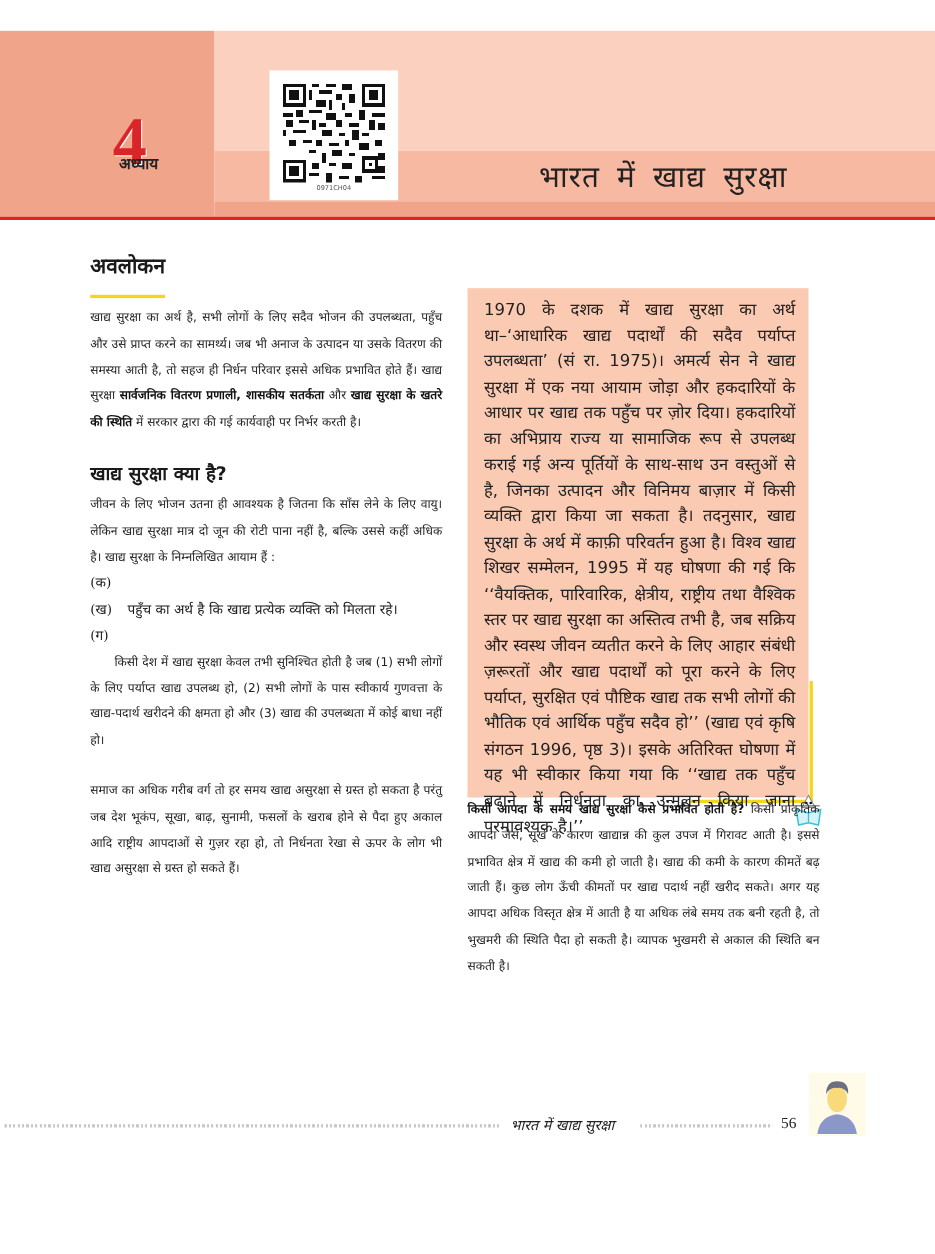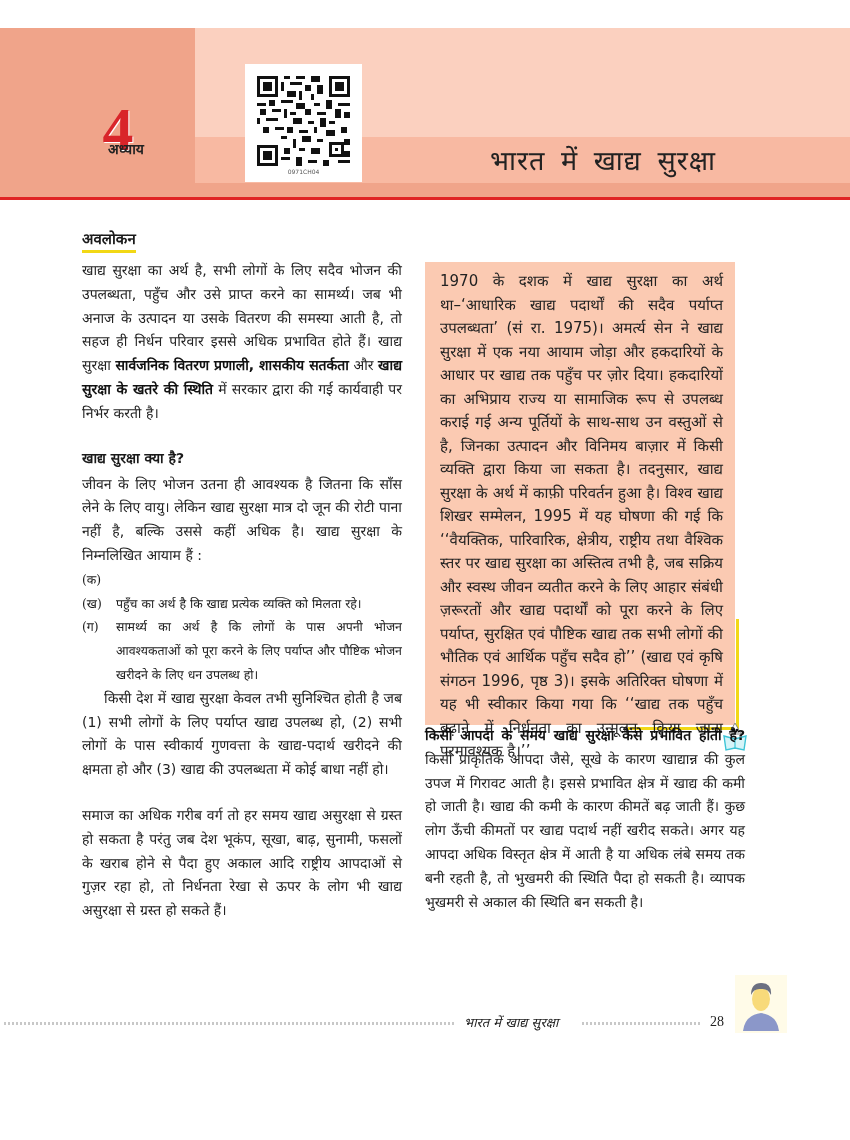--- a/index.html
+++ b/index.html
@@ -17,23 +17,23 @@
   .chapter-word { position:absolute; left:96px; top:111px; width:60px; text-align:center;
       font-family:"DejaVu Sans", sans-serif; font-weight:bold; font-size:14px; color:#222; }
   .qr-box { position:absolute; left:245px; top:36px; width:117px; height:118px; background:#fff; }
   .qr-svg { position:absolute; left:12px; top:12px; width:93px; height:90px; }
   .qr-code { position:absolute; left:0; top:104px; width:117px; text-align:center;
       font-family:"DejaVu Sans", sans-serif; font-size:6px; color:#555; }
   .chapter-title { position:absolute; left:490px; top:113px; font-family:"DejaVu Sans", sans-serif;
       font-size:27px; color:#222; letter-spacing:1px; word-spacing:6px; }
 
   .col-left { position:absolute; left:82px; top:228px; width:320px; }
-  .sec-title { font-family:"DejaVu Sans", sans-serif; font-weight:bold; font-size:14px; margin:0 0 6px 0; color:#1a1a1a; }
-  .overview-title { font-size:15px; display:inline-block; padding-bottom:2px; border-bottom:3px solid #f2d816; margin-bottom:6px; }
-  p.body { margin:0; font-family:"DejaVu Sans", sans-serif; font-size:14px; line-height:23.8px; text-align:justify; color:#222; }
+  .sec-title { font-family:"DejaVu Sans", sans-serif; font-weight:bold; font-size:17px; margin:0 0 6px 0; color:#1a1a1a; }
+  .overview-title { font-size:19px; display:inline-block; padding-bottom:14px; border-bottom:3px solid #f2d816; margin-bottom:6px; }
+  p.body { margin:0; font-family:"DejaVu Sans", sans-serif; font-size:11px; line-height:23.8px; text-align:justify; color:#222; }
   p.body b { font-weight:bold; color:#111; }
   .gap { height:22px; }
   .list { margin:0; padding:0; list-style:none; font-family:"DejaVu Sans", sans-serif; font-size:12.4px; line-height:23.8px; }
   .list li { display:flex; text-align:justify; }
   .list .mark { width:34px; flex:none; font-family:"DejaVu Serif", serif; }
   .list .txt { flex:1; }
   .indent { text-indent:22px; }
 
   .box-shadow { position:absolute; left:628px; top:619px; width:108px; height:108px; border-right:3px solid #f2d816; border-bottom:3px solid #f2d816; }
   .box { position:absolute; left:425px; top:262px; width:310px; height:463px; background:#fbcab2; }
@@ -146,21 +146,20 @@
   <ul class="list">
     <li>
         <span class="mark">(क)</span>
       </li>
     <li>
         <span class="mark">(ख)</span>
         <span class="txt">पहुँच का अर्थ है कि खाद्य प्रत्येक व्यक्ति को मिलता रहे।</span>
       </li>
     <li>
         <span class="mark">(ग)</span>
-        <span class="txt">सामर्थ्य का अर्थ है कि लोगों के पास अपनी भोजन आवश्यकताओं को पूरा करने के लिए पर्याप्त और पौष्टिक भोजन खरीदने के लिए धन उपलब्ध हो।</span>
       </li>
   </ul>
   <p class="body indent">किसी देश में खाद्य सुरक्षा केवल तभी सुनिश्चित होती है जब (1) सभी लोगों के लिए पर्याप्त खाद्य उपलब्ध हो, (2) सभी लोगों के पास स्वीकार्य गुणवत्ता के खाद्य-पदार्थ खरीदने की क्षमता हो और (3) खाद्य की उपलब्धता में कोई बाधा नहीं हो।</p>
 
   <div class="gap"></div>
   <p class="body">समाज का अधिक गरीब वर्ग तो हर समय खाद्य असुरक्षा से ग्रस्त हो सकता है परंतु जब देश भूकंप, सूखा, बाढ़, सुनामी, फसलों के खराब होने से पैदा हुए अकाल आदि राष्ट्रीय आपदाओं से गुज़र रहा हो, तो निर्धनता रेखा से ऊपर के लोग भी खाद्य असुरक्षा से ग्रस्त हो सकते हैं।</p>
 </div>
 
 <div class="box-shadow"></div>
 <div class="box"></div>
@@ -175,19 +174,19 @@
   <line x1="16" y1="19" x2="16" y2="28" stroke="#3cc4d6" stroke-width="1.2"></line>
 </svg>
 
 <div class="disaster">
   <p class="body"><b>किसी आपदा के समय खाद्य सुरक्षा कैसे प्रभावित होती है?</b><span> किसी प्राकृतिक आपदा जैसे, सूखे के कारण खाद्यान्न की कुल उपज में गिरावट आती है। इससे प्रभावित क्षेत्र में खाद्य की कमी हो जाती है। खाद्य की कमी के कारण कीमतें बढ़ जाती हैं। कुछ लोग ऊँची कीमतों पर खाद्य पदार्थ नहीं खरीद सकते। अगर यह आपदा अधिक विस्तृत क्षेत्र में आती है या अधिक लंबे समय तक बनी रहती है, तो भुखमरी की स्थिति पैदा हो सकती है। व्यापक भुखमरी से अकाल की स्थिति बन सकती है।</span></p>
 </div>
 
 <div class="footer-line" style="left:4px; width:452px;"></div>
 <div class="footer-title">भारत में खाद्य सुरक्षा</div>
 <div class="footer-line" style="left:582px; width:120px;"></div>
-<div class="page-num">28</div>
+<div class="page-num">56</div>
 <svg class="avatar" viewBox="0 0 52 58">
   <rect x="0" y="0" width="52" height="58" fill="#fffbe8"></rect>
   <path d="M8 56 Q10 40 26 38 Q42 40 44 56 Z" fill="#8b97c9"></path>
   <ellipse cx="26" cy="24" rx="9" ry="12" fill="#f8da7a"></ellipse>
   <path d="M16 20 Q16 8 26 8 Q37 8 36 20 Q33 13 26 14 Q19 13 16 20 Z" fill="#6b6f80"></path>
 </svg>
 
 </body></html>

